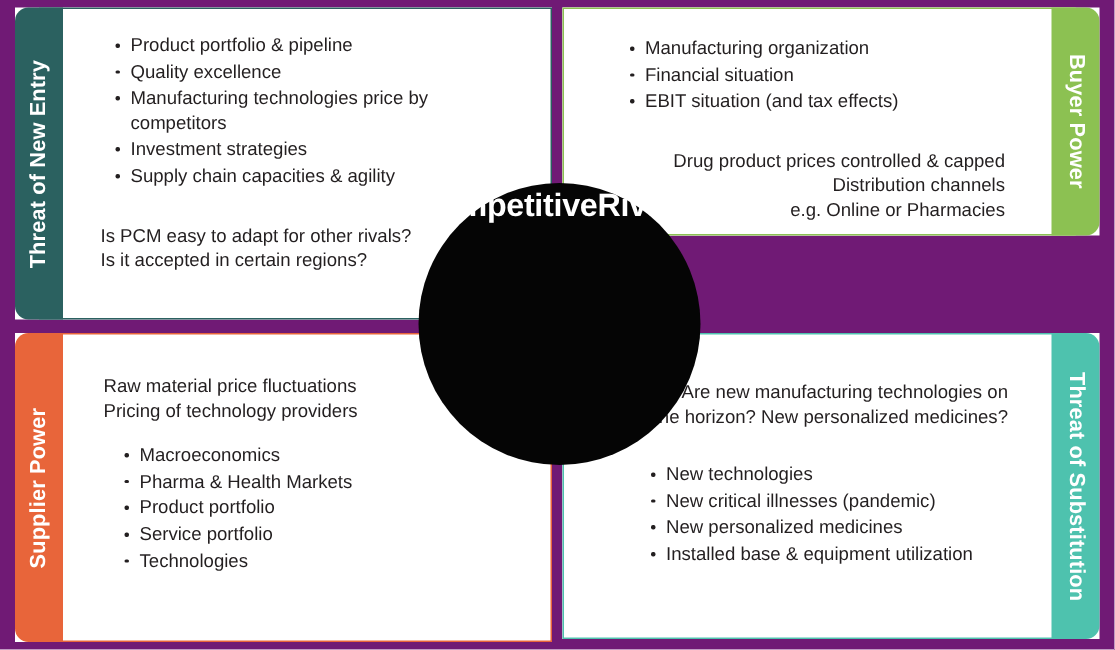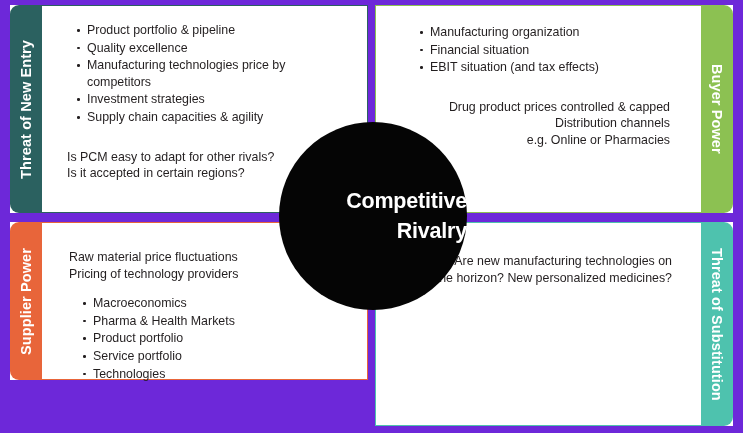--- a/index.html
+++ b/index.html
@@ -8,21 +8,21 @@
     padding: 0;
     background: #ffffff;
   }
   body {
     font-family: "Liberation Sans", sans-serif;
   }
   #canvas {
     position: relative;
     width: 743px;
     height: 433px;
-    background: #6d28d9;
+    background: #701a75;
     overflow: hidden;
   }
 
   
   .quadrant {
     position: absolute;
     background: #ffffff;
     box-sizing: border-box;
   }
   .panel {
@@ -112,22 +112,22 @@
   
   #center-circle {
     position: absolute;
     left: 279px;
     top: 122px;
     width: 188px;
     height: 188px;
     border-radius: 50%;
     background: #050505;
     display: flex;
-    flex-direction: column;
-    align-items: flex-end;
+    flex-direction: row;
+    align-items: flex-start;
     justify-content: center;
     z-index: 40;
   }
   #center-circle .ctr-line {
     color: #ffffff;
     font-size: 21.5px;
     font-weight: bold;
     line-height: 30px;
     text-align: center;
     letter-spacing: -0.2px;
@@ -151,40 +151,40 @@
         <div class="spacer-md"></div>
         <p class="plain-line" style="margin-left:-8px;">Is PCM easy to adapt for other rivals?</p>
         <p class="plain-line" style="margin-left:-8px;">Is it accepted in certain regions?</p>
       </div>
     </div>
     <div class="tab tab-left" style="background: rgb(43, 97, 96);">
       <span class="tab-text">Threat of New Entry</span>
     </div>
   </div>
 
-  <div class="quadrant" id="q-tr" style="left:375px; top:5px; width:358px; height:208px;">
+  <div class="quadrant" id="q-tr" style="left:375px; top:5px; width:358px; height:152px;">
     <div class="panel" id="panel-tr" style="left: 0px; right: 16px; border: 1.4px solid rgb(140, 193, 82);">
       <div class="panel-inner" style="padding-left:42px; padding-right:46px; padding-top:18px;">
         <ul class="bullets">
           <li>Manufacturing organization</li>
           <li>Financial situation</li>
           <li>EBIT situation (and tax effects)</li>
         </ul>
         <div class="spacer-md"></div>
         <p class="plain-line align-right">Drug product prices controlled &amp; capped</p>
         <p class="plain-line align-right">Distribution channels</p>
         <p class="plain-line align-right">e.g. Online or Pharmacies</p>
       </div>
     </div>
     <div class="tab tab-right" style="background: rgb(140, 193, 82);">
       <span class="tab-text">Buyer Power</span>
     </div>
   </div>
 
-  <div class="quadrant" id="q-bl" style="left:10px; top:222px; width:358px; height:158px;">
+  <div class="quadrant" id="q-bl" style="left:10px; top:222px; width:358px; height:206px;">
     <div class="panel" id="panel-bl" style="left: 16px; right: 0px; border: 1.4px solid rgb(232, 101, 58);">
       <div class="panel-inner" style="padding-left:42px; padding-top:26px;">
         <p class="plain-line">Raw material price fluctuations</p>
         <p class="plain-line">Pricing of technology providers</p>
         <div class="spacer-sm"></div>
         <ul class="bullets" style="padding-left:12px;">
           <li>Macroeconomics</li>
           <li>Pharma &amp; Health Markets</li>
           <li>Product portfolio</li>
           <li>Service portfolio</li>
@@ -196,20 +196,26 @@
       <span class="tab-text">Supplier Power</span>
     </div>
   </div>
 
   <div class="quadrant" id="q-br" style="left:375px; top:222px; width:358px; height:204px;">
     <div class="panel" id="panel-br" style="left: 0px; right: 16px; border: 1.4px solid rgb(78, 194, 174);">
       <div class="panel-inner" style="padding-left:40px; padding-right:44px; padding-top:30px;">
         <p class="plain-line align-right">Are new manufacturing technologies on</p>
         <p class="plain-line align-right">the horizon? New personalized medicines?</p>
         <div class="spacer-md"></div>
+        <ul class="bullets" style="padding-left:16px;">
+          <li>New technologies</li>
+          <li>New critical illnesses (pandemic)</li>
+          <li>New personalized medicines</li>
+          <li>Installed base &amp; equipment utilization</li>
+        </ul>
       </div>
     </div>
     <div class="tab tab-right" style="background: rgb(78, 194, 174);">
       <span class="tab-text">Threat of Substitution</span>
     </div>
   </div>
 
   <div id="center-circle" style="background: rgb(5, 5, 5);">
     <div class="ctr-line" style="color: rgb(255, 255, 255);">Competitive</div>
     <div class="ctr-line" style="color: rgb(255, 255, 255);">Rivalry</div>

